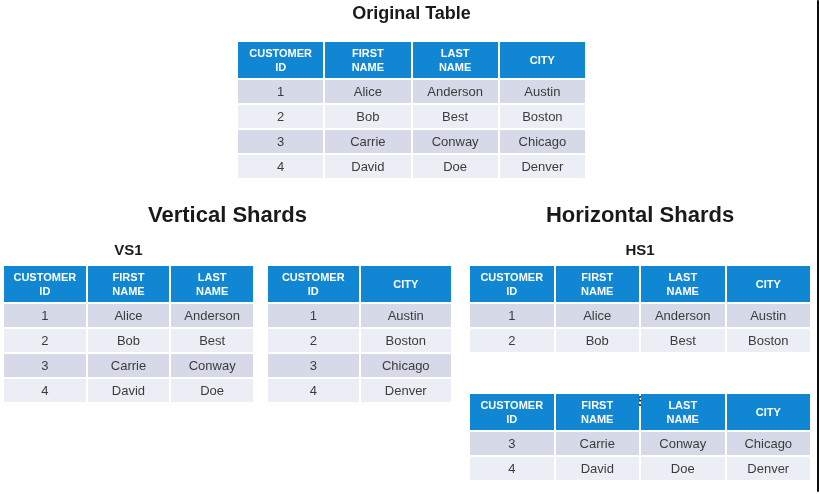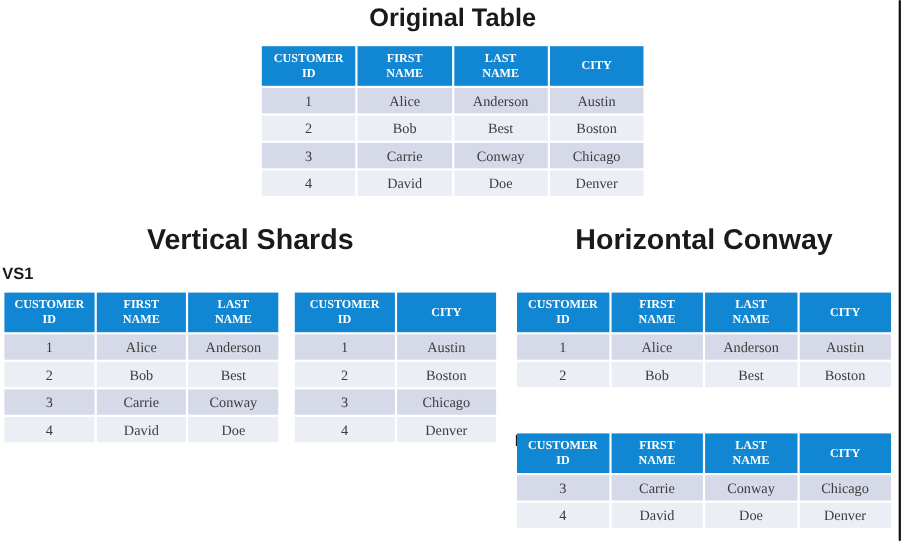--- a/index.html
+++ b/index.html
@@ -18,41 +18,41 @@
     width:820px; height:494px;
     background:#ffffff;
     overflow:hidden;
   }
   .title {
     position:absolute;
     text-align:center;
     font-weight:bold;
     color:var(--title-text);
   }
-  .original-title { left:238px; top:3px; width:347px; font-size:23px; }
-  .section-title  { font-size:26px; }
+  .original-title { left:238px; top:3px; width:347px; font-size:18px; }
+  .section-title  { font-size:22px; }
   .v-title { left:2px;   top:202px; width:451px; }
   .h-title { left:468px; top:202px; width:344px; }
   .shard-label {
     position:absolute;
+    text-align:center;
     font-weight:bold;
     font-size:15px;
     color:var(--title-text);
   }
   .vs1-label { left:2px;   top:241px; width:253px; }
   .vs2-label { left:266px; top:241px; width:187px; }
   .hs1-label { left:468px; top:241px; width:344px; }
   .hs2-label { left:468px; top:392px; width:344px; }
 
   table.data-table {
     position:absolute;
     border-collapse:separate;
     border-spacing:2px;
     table-layout:fixed;
-    font-family:Liberation Serif, serif;
   }
   .t-original { left:236px; top:40px;  width:351px; }
   .t-vs1      { left:2px;   top:264px; width:253px; }
   .t-vs2      { left:266px; top:264px; width:187px; }
   .t-hs1      { left:468px; top:264px; width:344px; }
   .t-hs2      { left:468px; top:392px; width:344px; }
 
   .data-table th {
     background:var(--hdr);
     color:var(--hdr-text);
@@ -182,21 +182,22 @@
           <td>3</td>
           <td>Chicago</td>
         </tr>
         <tr>
           <td>4</td>
           <td>Denver</td>
         </tr>
       </tbody>
     </table>
 
-  <div class="title section-title h-title">Horizontal Conway</div>
+  <div class="title section-title h-title">Horizontal Shards</div>
+  <div class="shard-label hs1-label">HS1</div>
   <table class="data-table t-hs1" data-table="sections.horizontal.shards.0">
       <thead>
         <tr>
           <th>CUSTOMER ID</th>
           <th>FIRST NAME</th>
           <th>LAST NAME</th>
           <th>CITY</th>
         </tr>
       </thead>
       <tbody>

